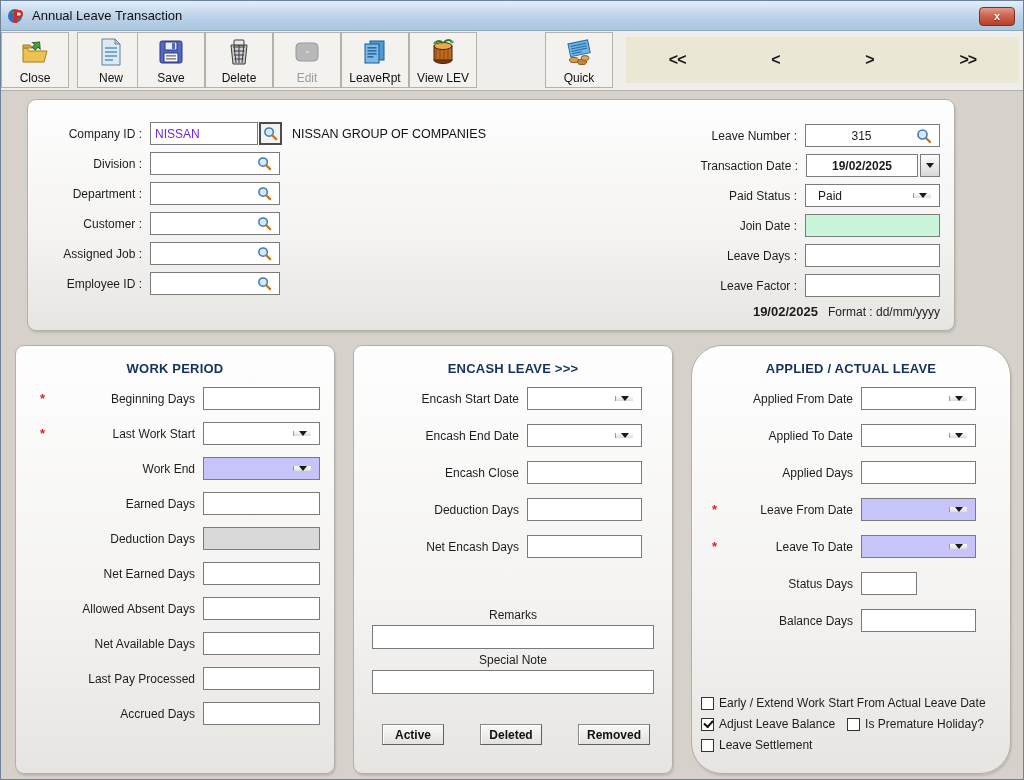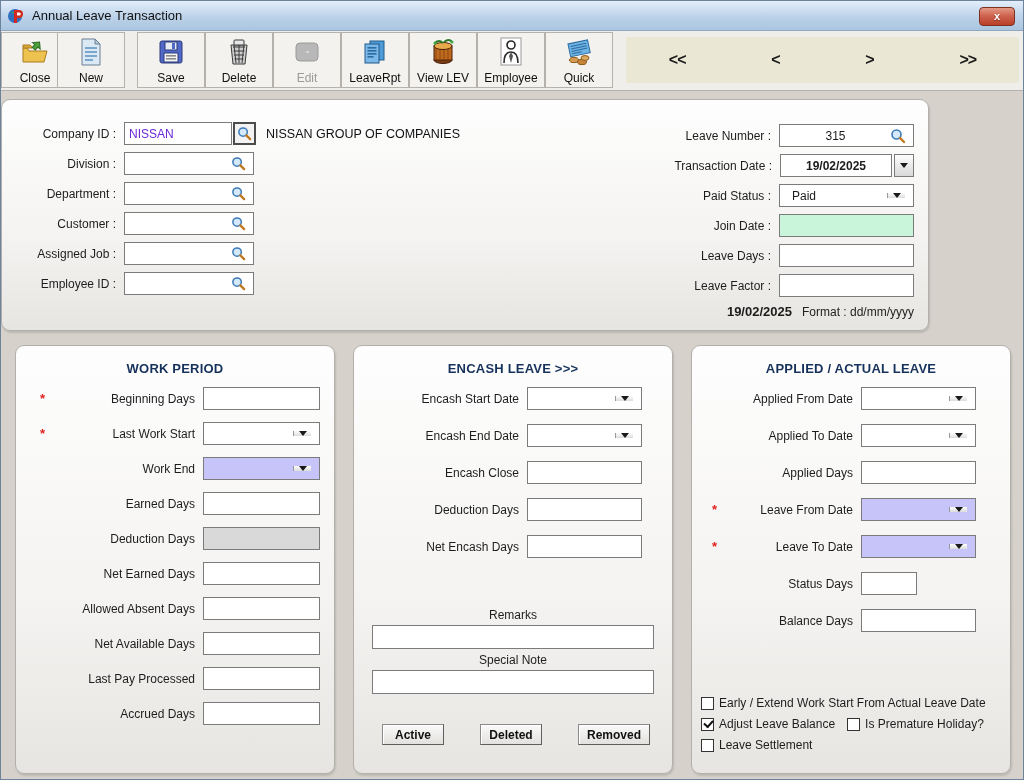--- a/index.html
+++ b/index.html
@@ -46,24 +46,24 @@
     background:#ebe7d5;
     display:flex; align-items:center; justify-content:space-around;
   }
   .nav-arrow { font-weight:bold; font-size:16px; color:#1a1a1a; cursor:pointer; letter-spacing:-1px; }
   
   .panel {
     position:absolute; background:linear-gradient(#fefefe, #f4f3f1 60%, #e7e5e2);
     border:1px solid #b3b0ab; border-radius:9px;
     box-shadow:1px 2px 2px rgba(0,0,0,0.12);
   }
-  .top-panel { left:0; top:98px; width:928px; height:232px; }
+  .top-panel { left:26px; top:98px; width:928px; height:232px; }
   .panel-work   { left:14px;  top:344px; width:320px; height:429px; }
   .panel-encash { left:352px; top:344px; width:320px; height:429px; }
-  .panel-applied{ left:690px; top:344px; width:320px; height:429px; }
+  .panel-applied{ left:690px; top:344px; width:320px; height:429px;border-radius:31px; }
   .panel-title {
     text-align:center; font-weight:bold; font-size:13px; color:#16325c;
     margin-top:15px; margin-bottom:11px; letter-spacing:0.2px;
   }
   
   .form-row { display:flex; align-items:center; margin-bottom:8px; position:relative; }
   .flabel { text-align:right; padding-right:8px; color:#3c4b57; }
   .panel .flabel { color:#1d1d1d; }
   .req { position:absolute; color:#e02020; font-weight:bold; font-size:13px; }
   
@@ -162,21 +162,21 @@
     <span class="ticon">
       <svg width="30" height="28" viewBox="0 0 30 28">
         <path d="M3 10 L3 24 L24 24 L27 13 L9 13 L7 10 Z" fill="#eec24e" stroke="#a87d1c"></path>
         <path d="M3 10 L3 7 L10 7 L12 9 L12 10 Z" fill="#d9a93a" stroke="#a87d1c"></path>
         <path d="M17 3 L22 8 L19 8 L19 12 L15 12 L15 8 L12 8 Z" fill="#4d9e3c" stroke="#2e6b22" transform="rotate(40 17 7)"></path>
       </svg>
     </span>
     <span class="tlabel">Close</span>
   </div>
 
-  <div class="tool-btn" style="left:56px">
+  <div class="tool-btn" style="left:76px">
     <span class="ticon">
       <svg width="26" height="30" viewBox="0 0 26 30">
         <path d="M4 2 L17 2 L22 7 L22 28 L4 28 Z" fill="#dbe9f5" stroke="#6a7f93"></path>
         <path d="M17 2 L17 7 L22 7 Z" fill="#b7cde0" stroke="#6a7f93"></path>
         <rect x="7" y="10" width="12" height="2" fill="#7ba7cc"></rect>
         <rect x="7" y="14" width="12" height="2" fill="#7ba7cc"></rect>
         <rect x="7" y="18" width="12" height="2" fill="#7ba7cc"></rect>
         <rect x="7" y="22" width="8" height="2" fill="#7ba7cc"></rect>
       </svg>
     </span>
@@ -242,31 +242,20 @@
         <ellipse cx="15" cy="9" rx="9" ry="3.5" fill="#e8a84c" stroke="#4a2108"></ellipse>
         <path d="M7 6 Q11 2 15 6" stroke="#2f7a2a" stroke-width="2" fill="none"></path>
         <path d="M16 5 Q21 1 24 5" stroke="#2f7a2a" stroke-width="2" fill="none"></path>
         <circle cx="7" cy="6" r="1.6" fill="#3fae49"></circle>
         <circle cx="24" cy="5" r="1.6" fill="#3fae49"></circle>
       </svg>
     </span>
     <span class="tlabel">View LEV</span>
   </div>
 
-  <div class="tool-btn" style="left:476px">
-    <span class="ticon">
-      <svg width="26" height="30" viewBox="0 0 26 30">
-        <rect x="3" y="1" width="20" height="27" fill="#fff" stroke="#9a9a9a"></rect>
-        <circle cx="13" cy="8" r="4" fill="none" stroke="#2a2a2a" stroke-width="1.6"></circle>
-        <path d="M6 26 Q6 15 13 15 Q20 15 20 26" fill="none" stroke="#2a2a2a" stroke-width="1.6"></path>
-        <path d="M13 15 L11 19 L13 26 L15 19 Z" fill="#555"></path>
-      </svg>
-    </span>
-    <span class="tlabel">Employee</span>
-  </div>
 
   <div class="tool-btn" style="left:544px">
     <span class="ticon">
       <svg width="30" height="28" viewBox="0 0 30 28">
         <g transform="rotate(-12 14 10)">
           <rect x="5" y="4" width="20" height="13" fill="#6fb4e4" stroke="#2a6ba0"></rect>
           <path d="M7 7 L23 7 M7 9.5 L23 9.5 M7 12 L23 12 M7 14.5 L17 14.5" stroke="#2a6ba0"></path>
         </g>
         <ellipse cx="10" cy="22" rx="4.5" ry="2.6" fill="#d89a50" stroke="#8a5a1c"></ellipse>
         <ellipse cx="18" cy="24" rx="4.5" ry="2.6" fill="#c8853a" stroke="#8a5a1c"></ellipse>

